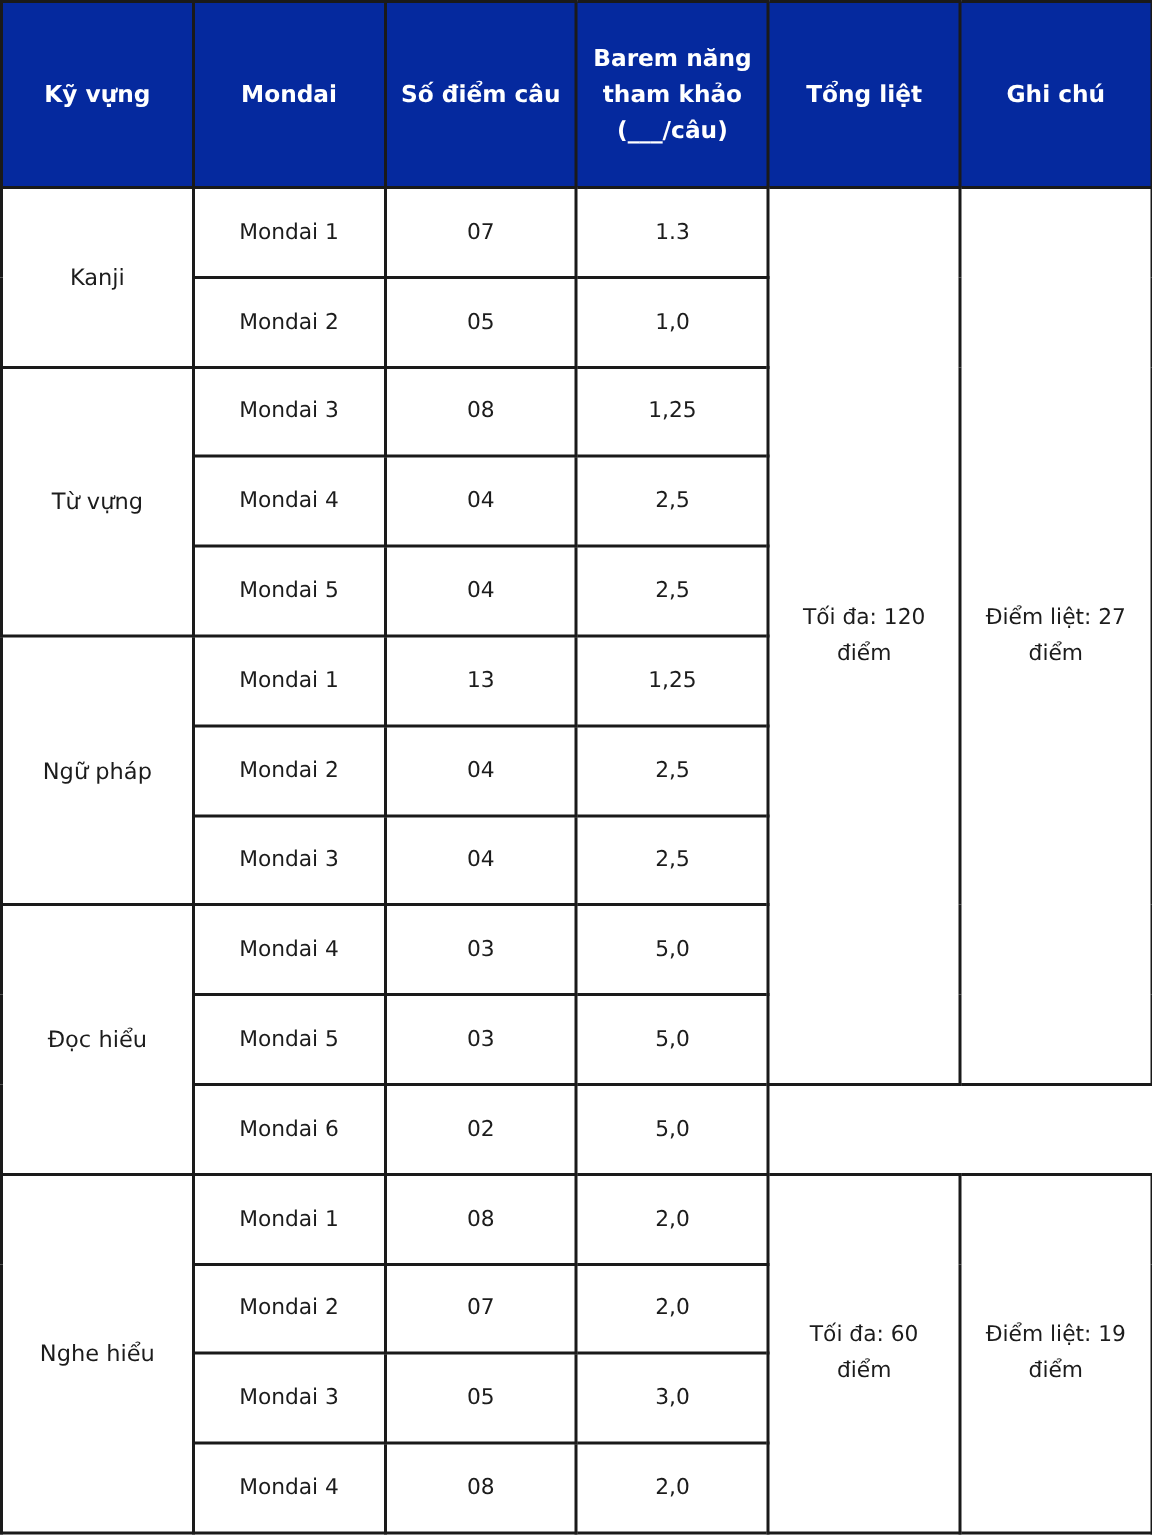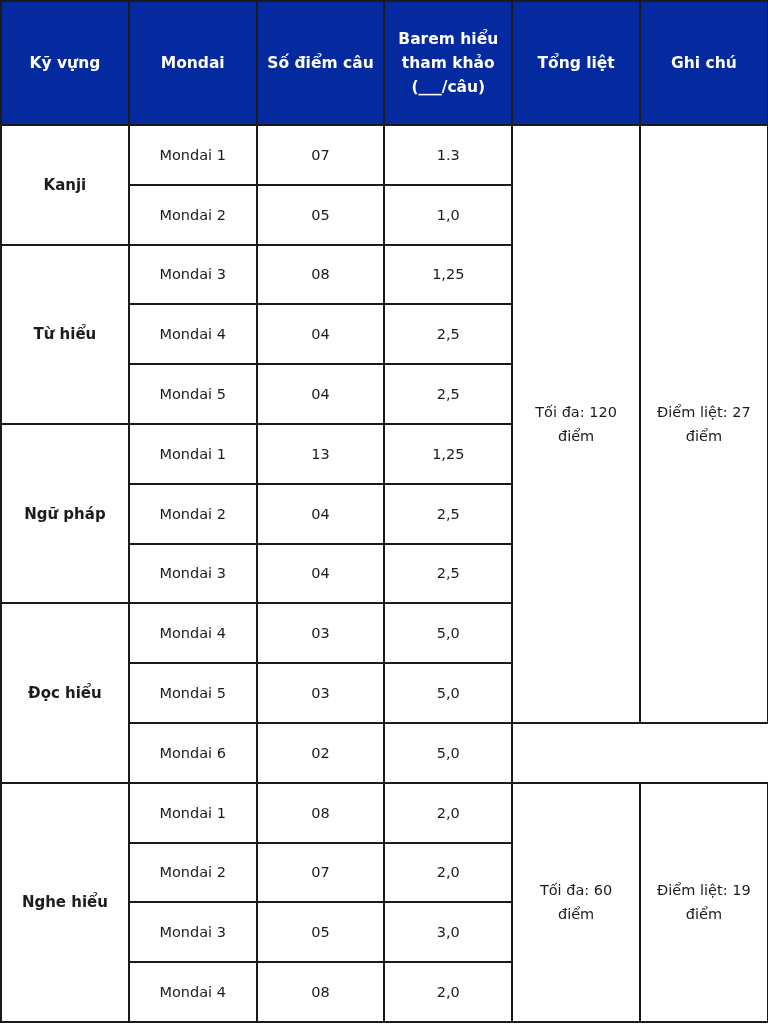--- a/index.html
+++ b/index.html
@@ -13,40 +13,40 @@
   table.score th, table.score td {
     border: 2px solid #1a1a1a;
     text-align: center; vertical-align: middle;
     padding: 0 8px; line-height: 24px;
   }
   table.score thead th {
     background: #05299e; color: #ffffff;
     font-size: 15.5px; font-weight: bold; height: 122px;
   }
   table.score tbody td { font-size: 14.5px; color: #1c1c1c; height: 56px; }
-  table.score tbody td.skill { font-weight: bold; font-size: 15px; }
+  table.score tbody td.skill { font-weight: normal; font-size: 15px; }
 </style>
 </head>
 <body>
 
 <table class="score">
   <colgroup>
       <col>
       <col>
       <col>
       <col>
       <col>
       <col>
     </colgroup>
   <thead>
     <tr>
       <th>Kỹ vựng</th>
       <th>Mondai</th>
       <th>Số điểm câu</th>
-      <th>Barem hiểu tham khảo (___/câu)</th>
+      <th>Barem năng tham khảo (___/câu)</th>
       <th>Tổng liệt</th>
       <th>Ghi chú</th>
     </tr>
   </thead>
   <tbody>
 
     <tr>
       <td class="skill" rowspan="2">Kanji</td>
       <td>Mondai 1</td>
       <td>07</td>
@@ -54,21 +54,21 @@
       <td rowspan="10">Tối đa: 120 điểm</td>
       <td rowspan="10">Điểm liệt: 27 điểm</td>
     </tr>
     <tr>
       <td>Mondai 2</td>
       <td>05</td>
       <td>1,0</td>
     </tr>
 
     <tr>
-      <td class="skill" rowspan="3">Từ hiểu</td>
+      <td class="skill" rowspan="3">Từ vựng</td>
       <td>Mondai 3</td>
       <td>08</td>
       <td>1,25</td>
     </tr>
     <tr>
       <td>Mondai 4</td>
       <td>04</td>
       <td>2,5</td>
     </tr>
     <tr>

